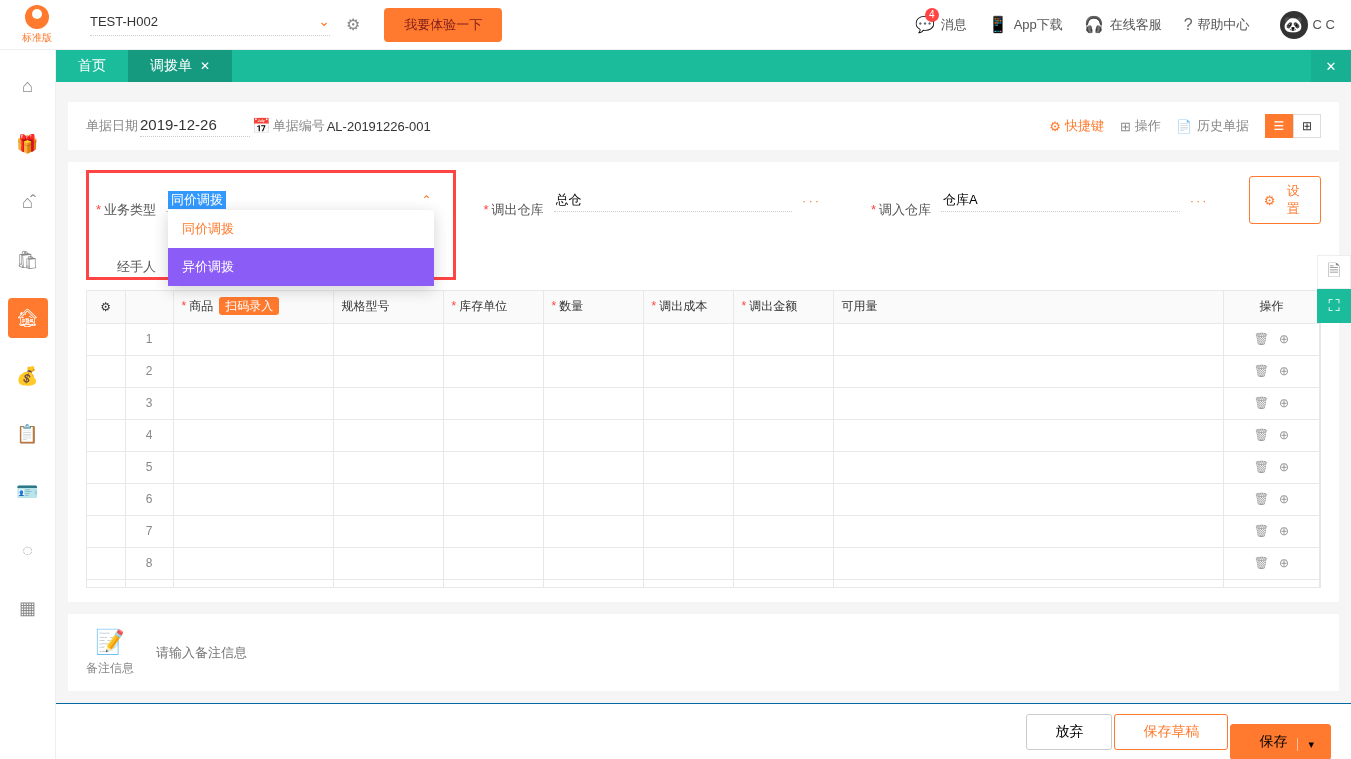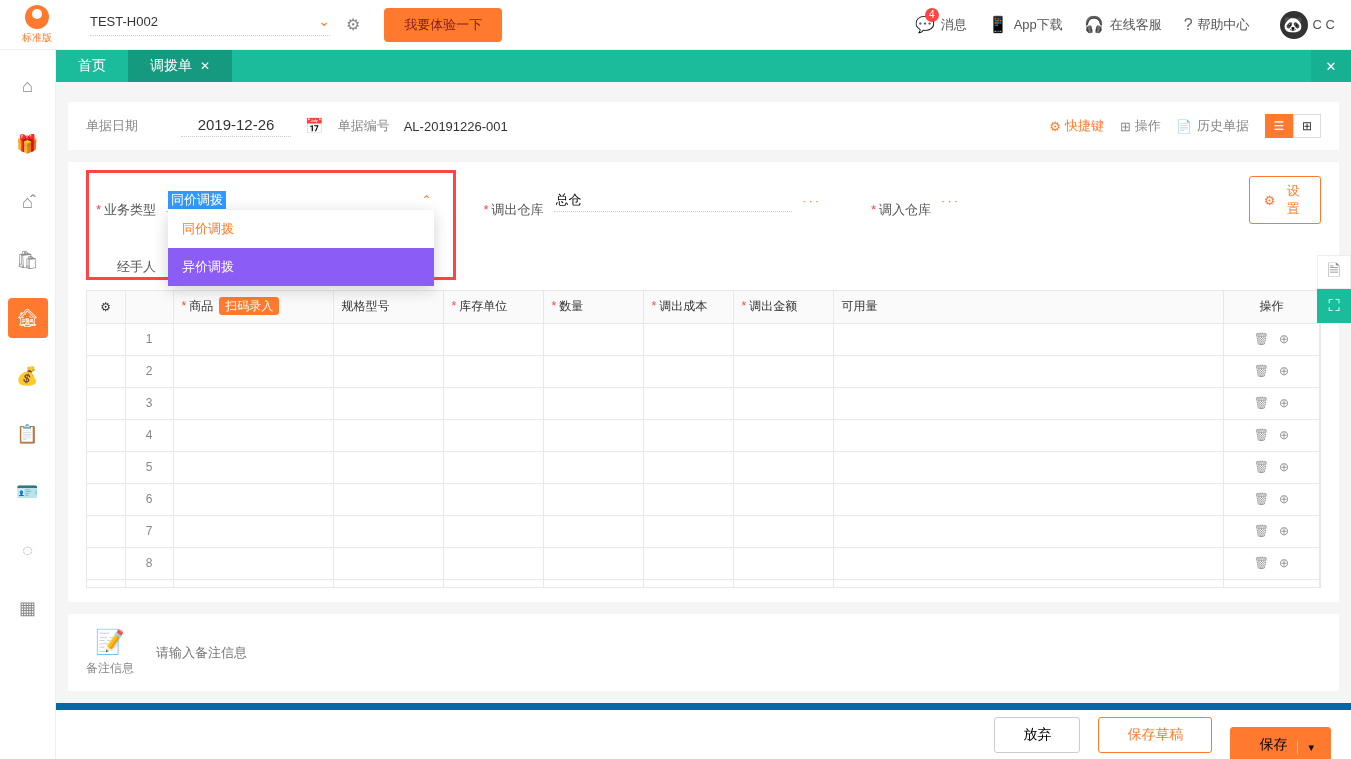--- a/index.html
+++ b/index.html
@@ -30,23 +30,23 @@
 
 .tab-bar { position: fixed; left: 56px; top: 50px; right: 0; height: 32px; background: #1abc9c; display: flex; align-items: stretch; }
 .tab { padding: 0 22px; display: flex; align-items: center; color: #fff; cursor: pointer; gap: 8px; font-size: 14px; }
 .tab.active { background: #159a80; }
 .tab.home { background: #1abc9c; }
 .tab-close { font-size: 12px; cursor: pointer; }
 .tab-bar-close { margin-left: auto; width: 40px; display: flex; align-items: center; justify-content: center; color: #fff; cursor: pointer; background: rgba(0,0,0,0.06); }
 
 
 .main { position: fixed; left: 56px; top: 90px; right: 0; bottom: 0; background: #f5f5f5; padding: 12px; display: flex; flex-direction: column; gap: 12px; }
-.doc-header { background: #fff; padding: 12px 18px; display: flex; align-items: center; gap: 14px; text-align: center; }
+.doc-header { background: #fff; padding: 12px 18px; display: flex; align-items: center; gap: 2px; }
 .doc-header .label { color: #888; font-size: 13px; }
-.doc-date { color: #333; font-size: 15px; border-bottom: 1px dotted #ccc; padding-bottom: 3px; min-width: 110px; margin-left: 29px; }
+.doc-date { color: #333; font-size: 15px; border-bottom: 1px dotted #ccc; padding-bottom: 3px; min-width: 110px; }
 .cal-icon { color: #ff7a2e; font-size: 15px; }
 .doc-header-right { margin-left: auto; display: flex; align-items: center; gap: 16px; }
 .hdr-action { display: flex; align-items: center; gap: 4px; color: #888; cursor: pointer; font-size: 13px; }
 .hdr-action.shortcut { color: #ff7a2e; }
 .view-toggle { display: flex; }
 .view-btn { width: 28px; height: 24px; border: 1px solid #ddd; display: flex; align-items: center; justify-content: center; cursor: pointer; font-size: 12px; }
 .view-btn.active { background: #ff7a2e; color: #fff; border-color: #ff7a2e; }
 
 
 .form-panel { background: #fff; flex: 1; display: flex; flex-direction: column; padding: 14px 18px; min-height: 0; position: relative; }
@@ -81,21 +81,21 @@
 .row-ops { display: flex; gap: 10px; justify-content: center; color: #999; }
 .row-ops span { cursor: pointer; }
 
 
 .remarks-panel { background: #fff; padding: 14px 18px; display: flex; align-items: center; gap: 22px; }
 .remarks-icon { display: flex; flex-direction: column; align-items: center; gap: 4px; color: #888; font-size: 12px; }
 .remarks-icon .ic { font-size: 24px; color: #1abc9c; }
 .remarks-input { flex: 1; border: none; outline: none; font-size: 13px; color: #888; }
 
 
-.footer-bar { height: 56px; background: #fff; display: flex; align-items: center; justify-content: flex-end; gap: 18px; padding: 0 20px; margin: 0 -12px -12px -12px; border-top: 7px solid #0369a1; }
+.footer-bar { height: 56px; background: #fff; display: flex; align-items: center; justify-content: flex-end; gap: 2px; padding: 0 20px; margin: 0 -12px -12px -12px; border-top: 1px solid #0369a1; }
 .btn { padding: 8px 28px; border-radius: 3px; cursor: pointer; font-size: 14px; border: 1px solid #ccc; background: #fff; }
 .btn-draft { border-color: #ff7a2e; color: #ff7a2e; }
 .btn-save { background: #ff7a2e; color: #000000; border-color: #ff7a2e; display: flex; align-items: flex-end; gap: 10px; padding-right: 16px; margin-top: 21px; }
 .btn-save .divider { border-left: 1px solid rgba(255,255,255,0.5); padding-left: 10px; font-size: 11px; }
 
 
 .float-right { position: fixed; right: 0; top: 255px; display: flex; flex-direction: column; }
 .float-btn { width: 34px; height: 34px; background: #fff; border: 1px solid #eee; display: flex; align-items: center; justify-content: center; color: #888; cursor: pointer; font-size: 16px; }
 .float-btn.expand { background: #1abc9c; color: #fff; border-color: #1abc9c; }
 </style>
@@ -207,20 +207,21 @@
           <div class="dd-item hover">异价调拨</div>
         </div>
       </div>
       <div class="field">
         <span class="field-label"><span class="req">*</span><span>调出仓库</span></span>
         <input class="field-input" value="总仓" style="">
         <span class="field-more">···</span>
       </div>
       <div class="field">
         <span class="field-label"><span class="req">*</span><span>调入仓库</span></span>
+        <input class="field-input" value="仓库A" style="">
         <span class="field-more">···</span>
       </div>
       <button class="settings-btn">
         <span>⚙</span>
         <span>设置</span>
       </button>
     </div>
     <div class="form-row">
       <div class="field">
         <span class="field-label"><span>经手人</span></span>

